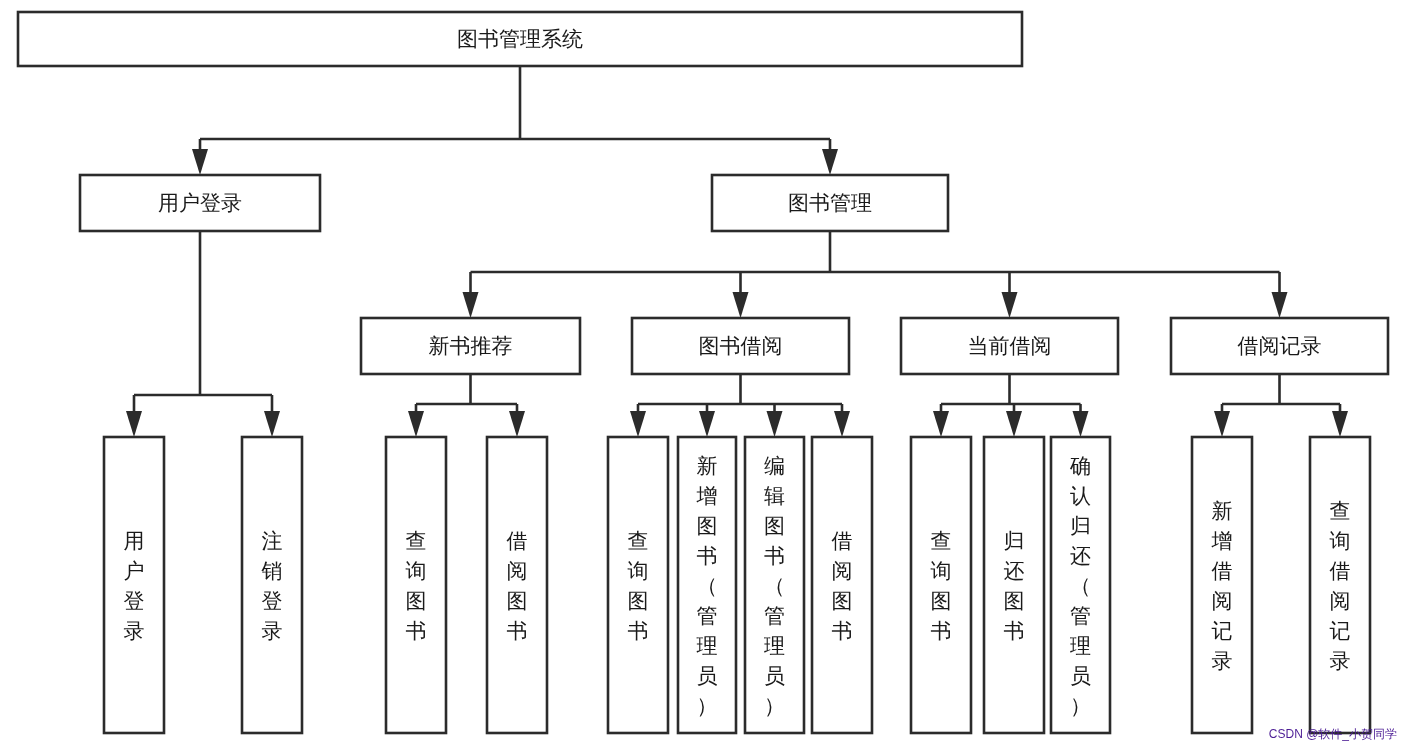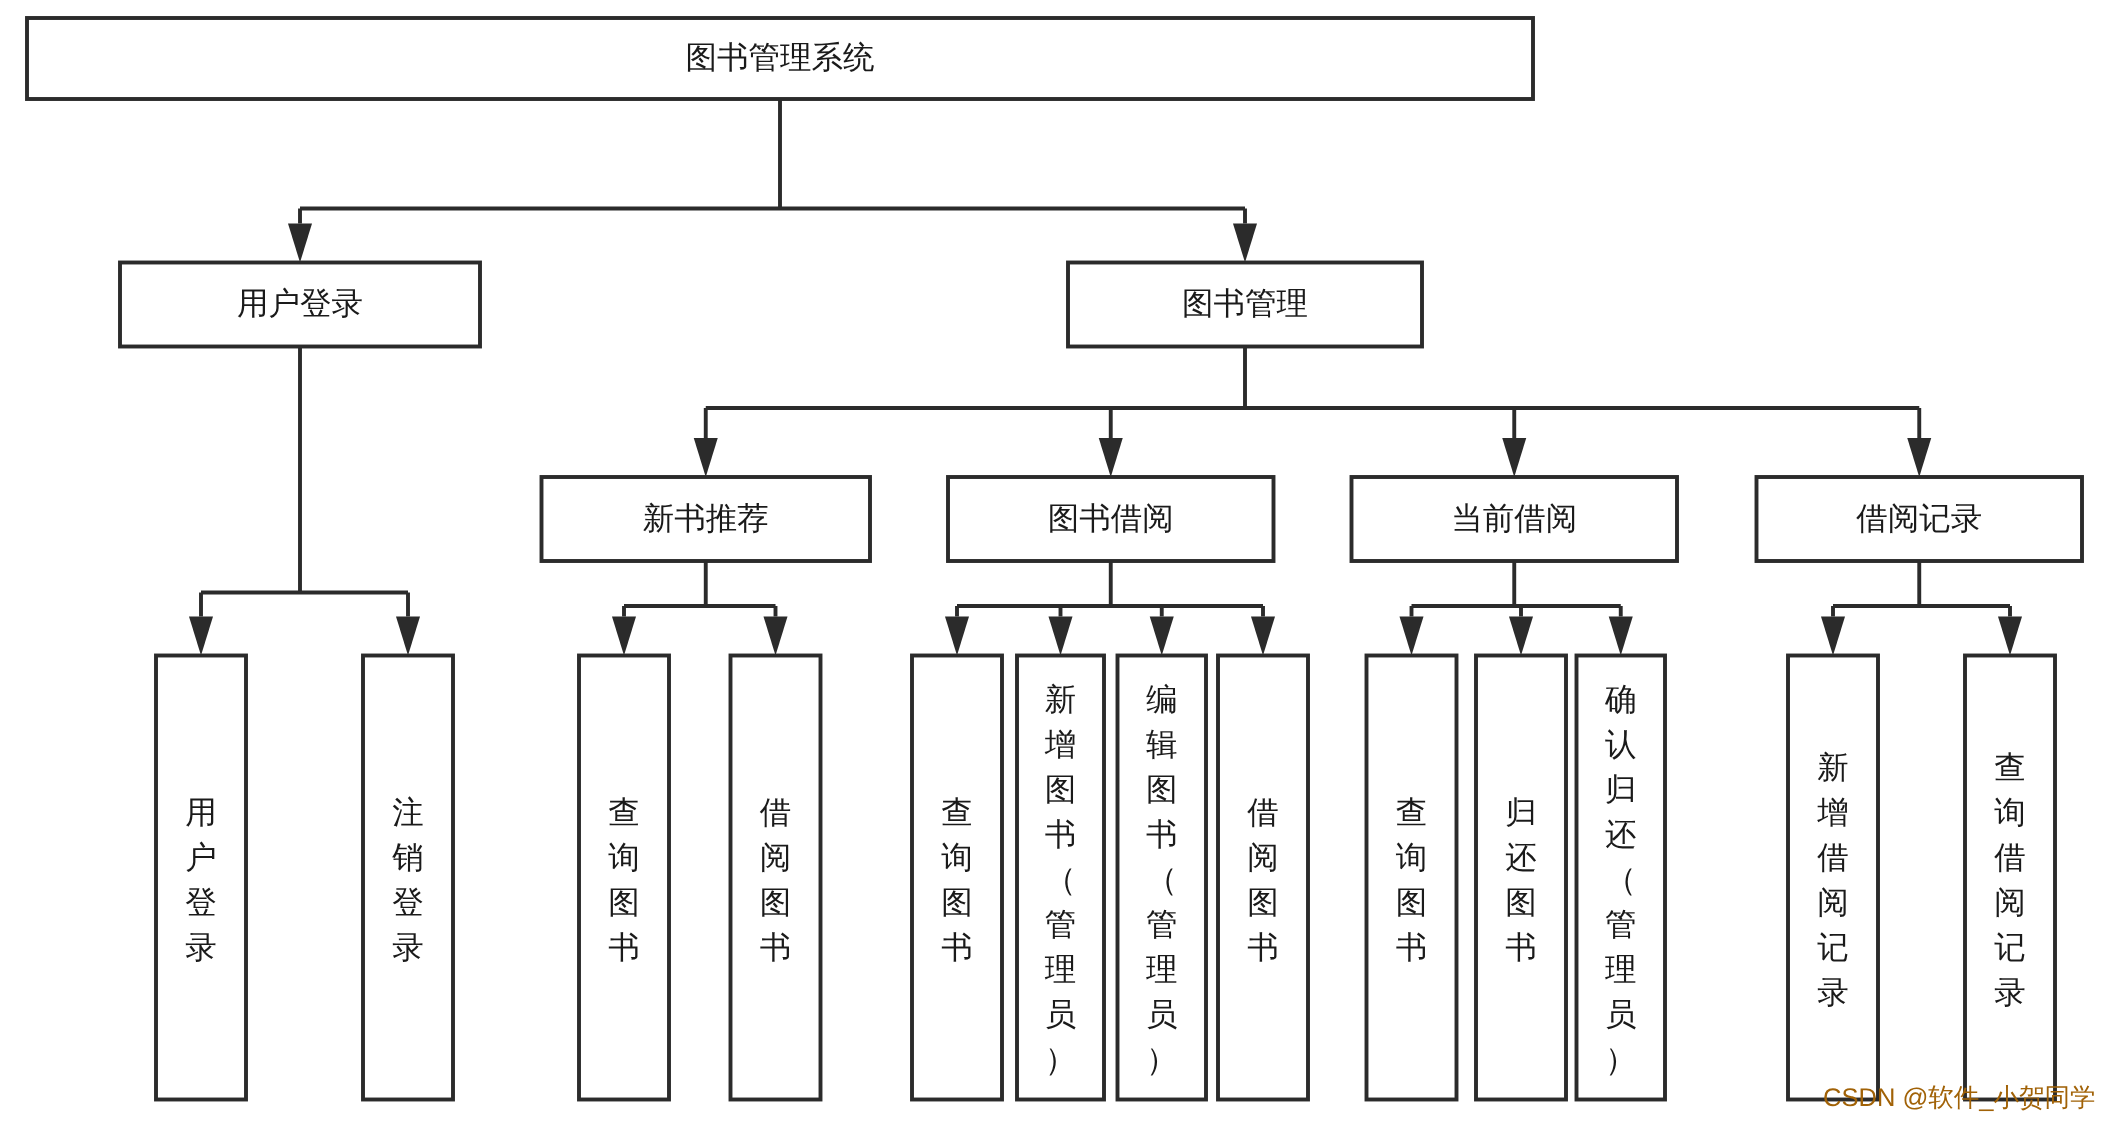--- a/index.html
+++ b/index.html
@@ -50,22 +50,22 @@
     stroke-linecap: butt;
   }
   .edge-arrow {
     fill: #2b2b2b;
     stroke: none;
   }
   .watermark {
     position: absolute;
     right: 8px;
     bottom: 4px;
-    color: #a16207;
-    font-size: 17px;
+    color: #4c1d95;
+    font-size: 12px;
     font-family: "Liberation Sans", "DejaVu Sans", sans-serif;
     white-space: nowrap;
     user-select: none;
   }
 </style>
 </head>
 <body>
 
 <div id="diagram-root">
   <svg id="tree-svg" viewBox="0 0 1405 747" xmlns="http://www.w3.org/2000/svg">

